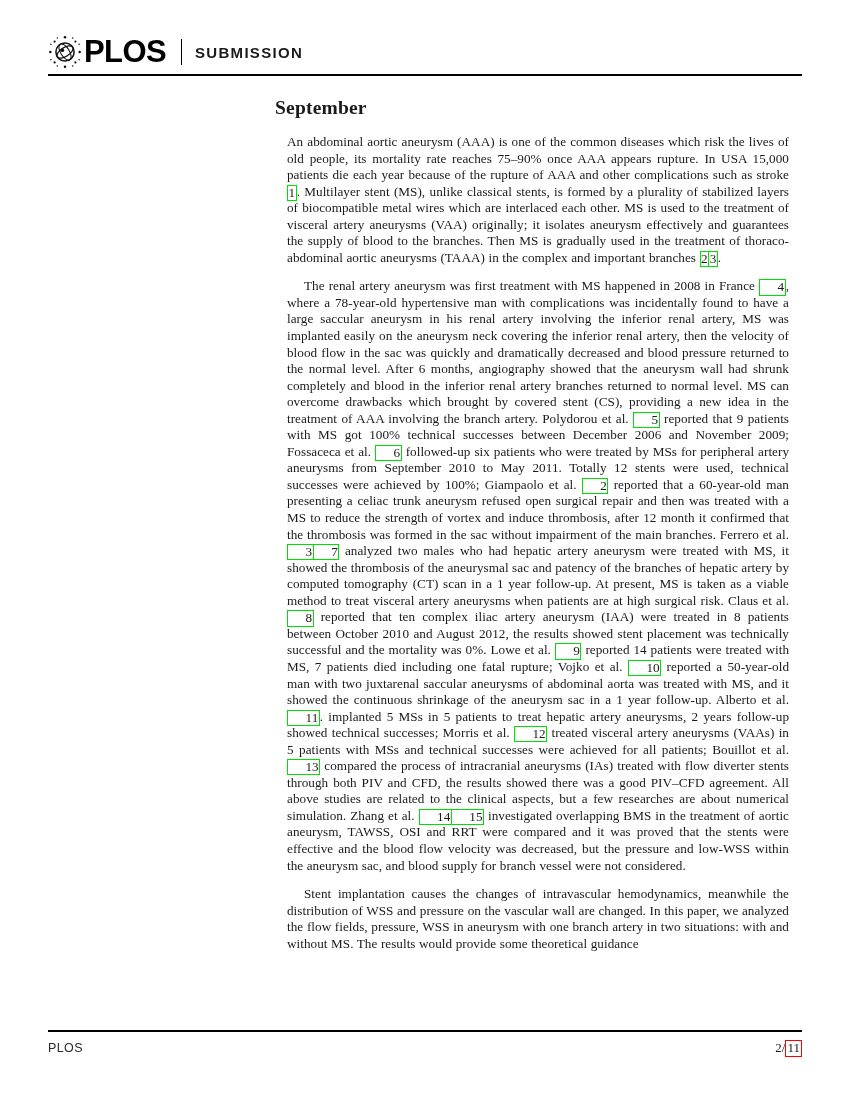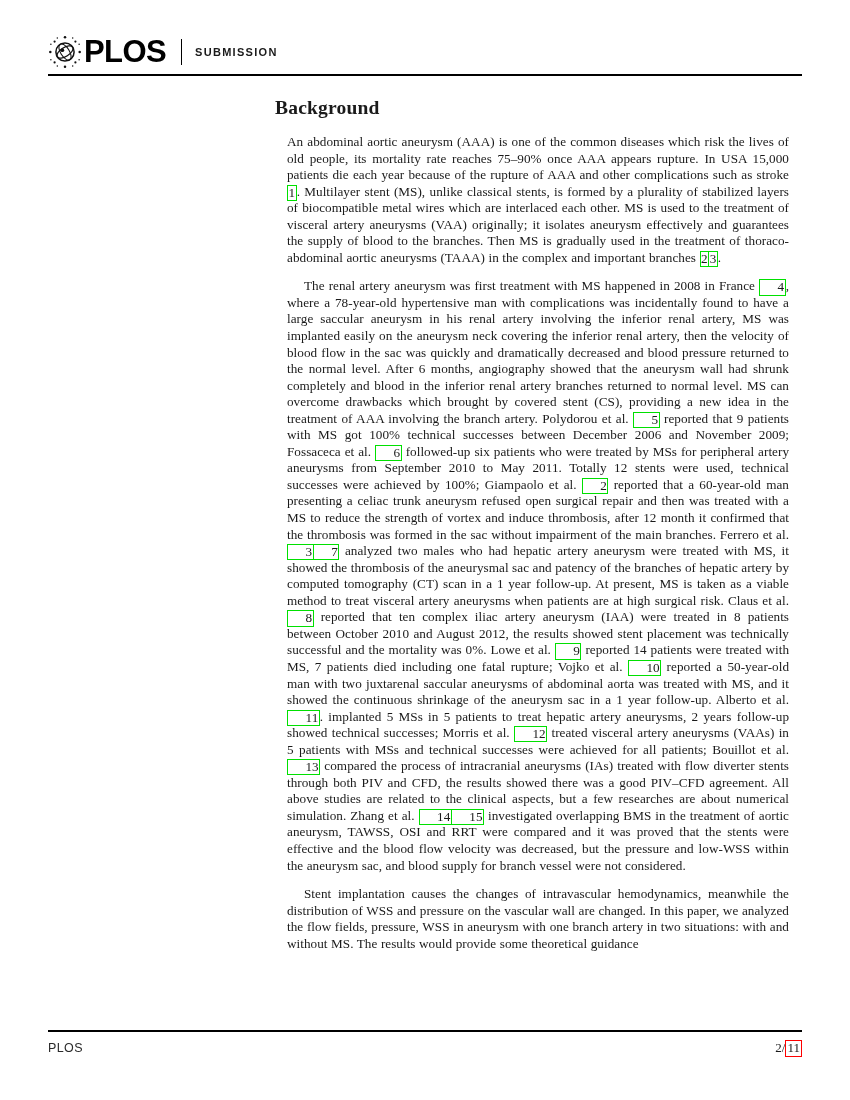--- a/index.html
+++ b/index.html
@@ -46,21 +46,21 @@
   }
   .brand-divider {
     width: 1px;
     height: 26px;
     background: #000000;
     margin: 0 13px 0 15px;
   }
   .submission-label {
     font-family: "Liberation Sans", "DejaVu Sans", sans-serif;
     font-weight: bold;
-    font-size: 11px;
+    font-size: 15px;
     letter-spacing: 1.3px;
     color: #1a1a1a;
   }
   #header-rule {
     position: absolute;
     left: 48px;
     top: 74px;
     width: 754px;
     height: 2px;
     background: #000000;
@@ -184,21 +184,21 @@
       </svg>
     </span>
     <span class="plos-wordmark">PLOS</span>
     <span class="brand-divider"></span>
     <span class="submission-label">SUBMISSION</span>
   </div>
 </div>
 <div id="header-rule" style="background: rgb(0, 0, 0);"></div>
 
 <div id="content">
-  <h1 id="section-title">Background</h1>
+  <h1 id="section-title">September</h1>
   <div id="paragraphs">
       <p class="body-par"><span>An abdominal aortic aneurysm (AAA) is one of the common diseases which risk the lives of old people, its mortality rate reaches 75–90% once AAA appears rupture. In USA 15,000 patients die each year because of the rupture of AAA and other complications such as stroke </span><span class="cite-group"><a class="cite" style="border-color: rgb(0, 224, 0);">1</a></span><span>. Multilayer stent (MS), unlike classical stents, is formed by a plurality of stabilized layers of biocompatible metal wires which are interlaced each other. MS is used to the treatment of visceral artery aneurysms (VAA) originally; it isolates aneurysm effectively and guarantees the supply of blood to the branches. Then MS is gradually used in the treatment of thoraco-abdominal aortic aneurysms (TAAA) in the complex and important branches </span><span class="cite-group"><a class="cite" style="border-color: rgb(0, 224, 0);">2</a><a class="cite" style="border-color: rgb(0, 224, 0);">3</a></span><span>.</span></p>
       <p class="body-par indented"><span>The renal artery aneurysm was first treatment with MS happened in 2008 in France </span><span class="cite-group"><a class="cite" style="border-color: rgb(0, 224, 0);">4</a></span><span>, where a 78-year-old hypertensive man with complications was incidentally found to have a large saccular aneurysm in his renal artery involving the inferior renal artery, MS was implanted easily on the aneurysm neck covering the inferior renal artery, then the velocity of blood flow in the sac was quickly and dramatically decreased and blood pressure returned to the normal level. After 6 months, angiography showed that the aneurysm wall had shrunk completely and blood in the inferior renal artery branches returned to normal level. MS can overcome drawbacks which brought by covered stent (CS), providing a new idea in the treatment of AAA involving the branch artery. Polydorou et al. </span><span class="cite-group"><a class="cite" style="border-color: rgb(0, 224, 0);">5</a></span><span> reported that 9 patients with MS got 100% technical successes between December 2006 and November 2009; Fossaceca et al. </span><span class="cite-group"><a class="cite" style="border-color: rgb(0, 224, 0);">6</a></span><span> followed-up six patients who were treated by MSs for peripheral artery aneurysms from September 2010 to May 2011. Totally 12 stents were used, technical successes were achieved by 100%; Giampaolo et al. </span><span class="cite-group"><a class="cite" style="border-color: rgb(0, 224, 0);">2</a></span><span> reported that a 60-year-old man presenting a celiac trunk aneurysm refused open surgical repair and then was treated with a MS to reduce the strength of vortex and induce thrombosis, after 12 month it confirmed that the thrombosis was formed in the sac without impairment of the main branches. Ferrero et al. </span><span class="cite-group"><a class="cite" style="border-color: rgb(0, 224, 0);">3</a><a class="cite" style="border-color: rgb(0, 224, 0);">7</a></span><span> analyzed two males who had hepatic artery aneurysm were treated with MS, it showed the thrombosis of the aneurysmal sac and patency of the branches of hepatic artery by computed tomography (CT) scan in a 1 year follow-up. At present, MS is taken as a viable method to treat visceral artery aneurysms when patients are at high surgical risk. Claus et al. </span><span class="cite-group"><a class="cite" style="border-color: rgb(0, 224, 0);">8</a></span><span> reported that ten complex iliac artery aneurysm (IAA) were treated in 8 patients between October 2010 and August 2012, the results showed stent placement was technically successful and the mortality was 0%. Lowe et al. </span><span class="cite-group"><a class="cite" style="border-color: rgb(0, 224, 0);">9</a></span><span> reported 14 patients were treated with MS, 7 patients died including one fatal rupture; Vojko et al. </span><span class="cite-group"><a class="cite" style="border-color: rgb(0, 224, 0);">10</a></span><span> reported a 50-year-old man with two juxtarenal saccular aneurysms of abdominal aorta was treated with MS, and it showed the continuous shrinkage of the aneurysm sac in a 1 year follow-up. Alberto et al. </span><span class="cite-group"><a class="cite" style="border-color: rgb(0, 224, 0);">11</a></span><span>. implanted 5 MSs in 5 patients to treat hepatic artery aneurysms, 2 years follow-up showed technical successes; Morris et al. </span><span class="cite-group"><a class="cite" style="border-color: rgb(0, 224, 0);">12</a></span><span> treated visceral artery aneurysms (VAAs) in 5 patients with MSs and technical successes were achieved for all patients; Bouillot et al. </span><span class="cite-group"><a class="cite" style="border-color: rgb(0, 224, 0);">13</a></span><span> compared the process of intracranial aneurysms (IAs) treated with flow diverter stents through both PIV and CFD, the results showed there was a good PIV–CFD agreement. All above studies are related to the clinical aspects, but a few researches are about numerical simulation. Zhang et al. </span><span class="cite-group"><a class="cite" style="border-color: rgb(0, 224, 0);">14</a><a class="cite" style="border-color: rgb(0, 224, 0);">15</a></span><span> investigated overlapping BMS in the treatment of aortic aneurysm, TAWSS, OSI and RRT were compared and it was proved that the stents were effective and the blood flow velocity was decreased, but the pressure and low-WSS within the aneurysm sac, and blood supply for branch vessel were not considered.</span></p>
       <p class="body-par indented"><span>Stent implantation causes the changes of intravascular hemodynamics, meanwhile the distribution of WSS and pressure on the vascular wall are changed. In this paper, we analyzed the flow fields, pressure, WSS in aneurysm with one branch artery in two situations: with and without MS. The results would provide some theoretical guidance</span></p>
     </div>
 </div>
 
 <div id="footer-rule" style="background: rgb(0, 0, 0);"></div>
 <div id="page-footer">
   <span class="footer-brand">PLOS</span>

